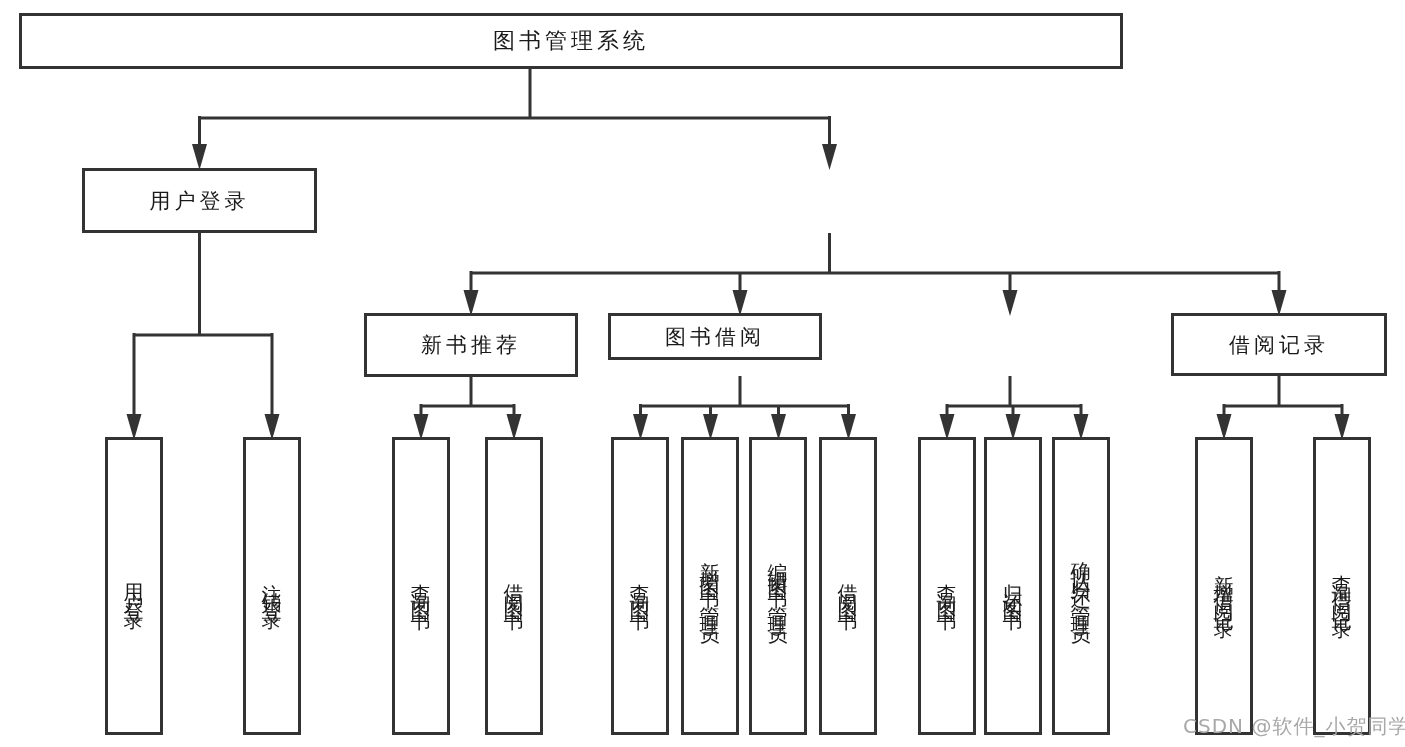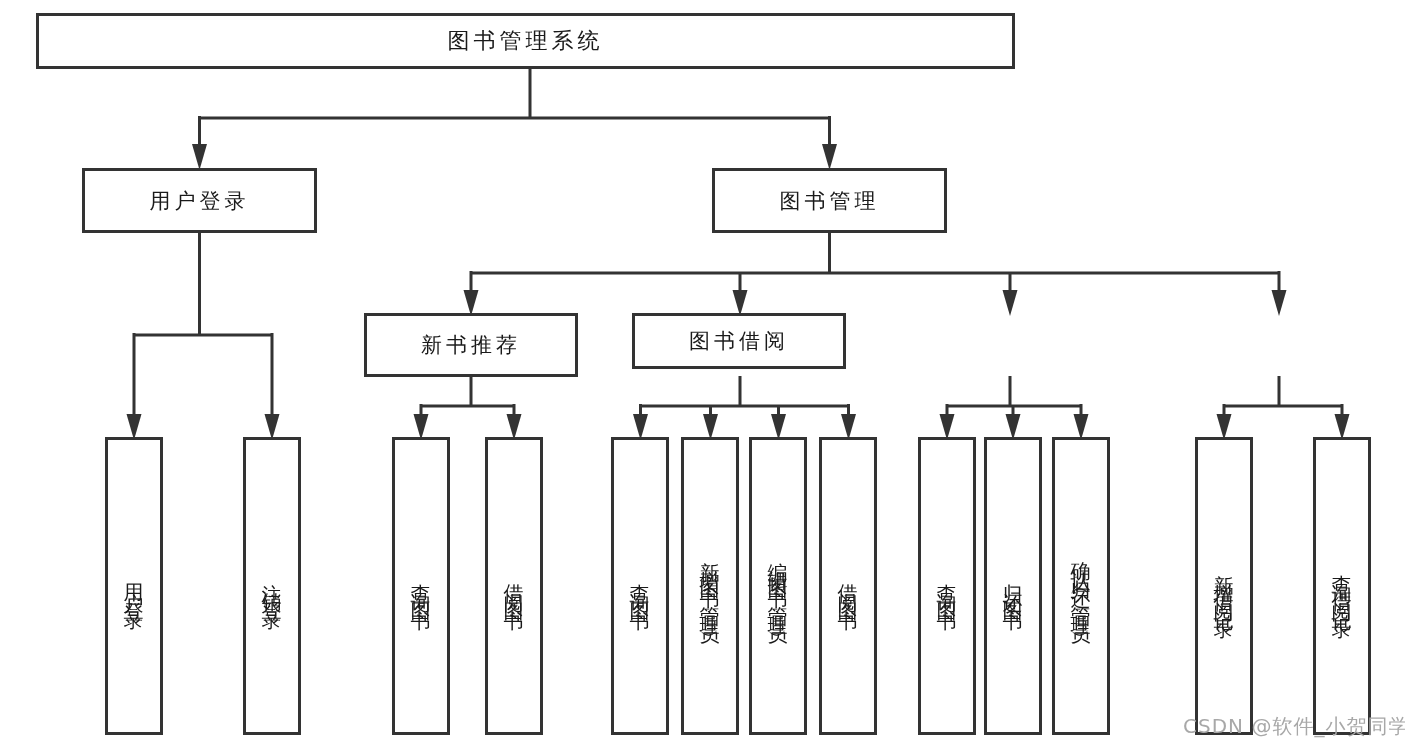--- a/index.html
+++ b/index.html
@@ -20,25 +20,25 @@
   .node-v {
     writing-mode:vertical-rl; font-size:20px; letter-spacing:9px;
     line-height:1; text-align:center;
   }
   .watermark {
     position:absolute; left:1183px; top:713px; font-size:20px;
     color:#a8a8a8; letter-spacing:1px; white-space:nowrap;
   }
 
   
-  .b-root { left:36px;  top:13px;  width:979px; height:56px; }
+  .b-root { left:19px;  top:13px;  width:1104px; height:56px; }
   .b-l1a  { left:82px;  top:168px; width:235px;  height:65px; }
   .b-l1b  { left:712px; top:168px; width:235px;  height:65px; }
   .b-l2a  { left:364px; top:313px; width:214px;  height:64px; }
-  .b-l2b  { left:632px; top:313px; width:214px;  height:56px; }
+  .b-l2b  { left:608px; top:313px; width:214px;  height:47px; }
   .b-l2c  { left:903px; top:313px; width:213px;  height:63px; }
   .b-l2d  { left:1171px;top:313px; width:216px;  height:63px; }
   .leaf   { top:437px; width:58px; height:298px; }
   .b-a0 { left:105px; }  .b-a1 { left:243px; }
   .b-b0 { left:392px; }  .b-b1 { left:485px; }
   .b-c0 { left:611px; }  .b-c1 { left:681px; } .b-c2 { left:749px; } .b-c3 { left:819px; }
   .b-d0 { left:918px; }  .b-d1 { left:984px; } .b-d2 { left:1052px; }
   .b-e0 { left:1195px; } .b-e1 { left:1313px; }
 </style>
 </head>
@@ -85,24 +85,24 @@
     <g>
       <path d="M1279 376 V406 M1224 406 H1342 M1224 404 V420 M1342 404 V420"></path>
       <polygon points="1224,440 1216.5,414 1231.5,414"></polygon>
       <polygon points="1342,440 1334.5,414 1349.5,414"></polygon>
     </g>
   </svg>
 
   <div class="node node-h node-root b-root">图书管理系统</div>
 
   <div class="node node-h b-l1a">用户登录</div>
-  <div class="node node-h b-l1b">图书管理</div>
 
   <div class="node node-h b-l2a">新书推荐</div>
   <div class="node node-h b-l2b">图书借阅</div>
+  <div class="node node-h b-l2d">借阅记录</div>
 
   <div class="node node-v leaf b-a0">用户登录</div>
   <div class="node node-v leaf b-a1">注销登录</div>
 
   <div class="node node-v leaf b-b0">查询图书</div>
   <div class="node node-v leaf b-b1">借阅图书</div>
 
   <div class="node node-v leaf b-c0">查询图书</div>
   <div class="node node-v leaf b-c1">新增图书（管理员）</div>
   <div class="node node-v leaf b-c2">编辑图书（管理员）</div>

